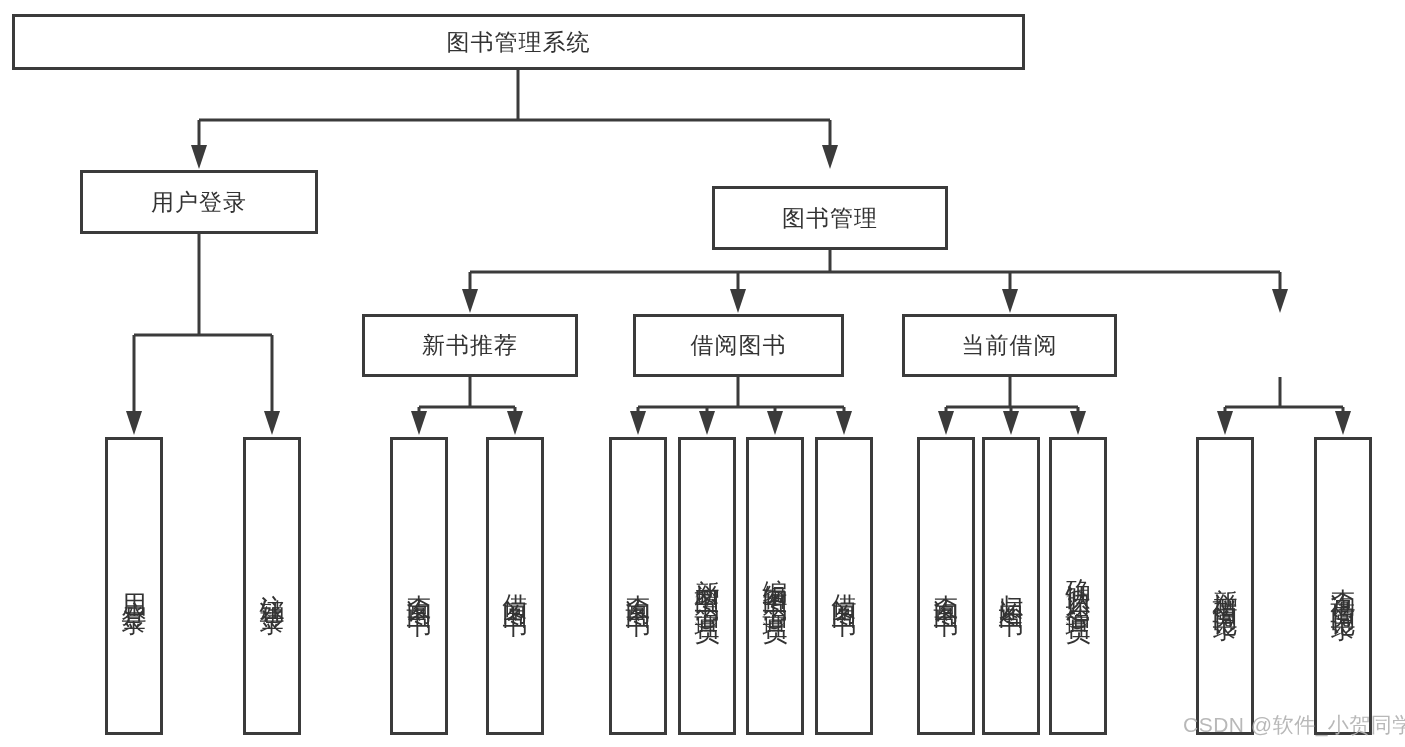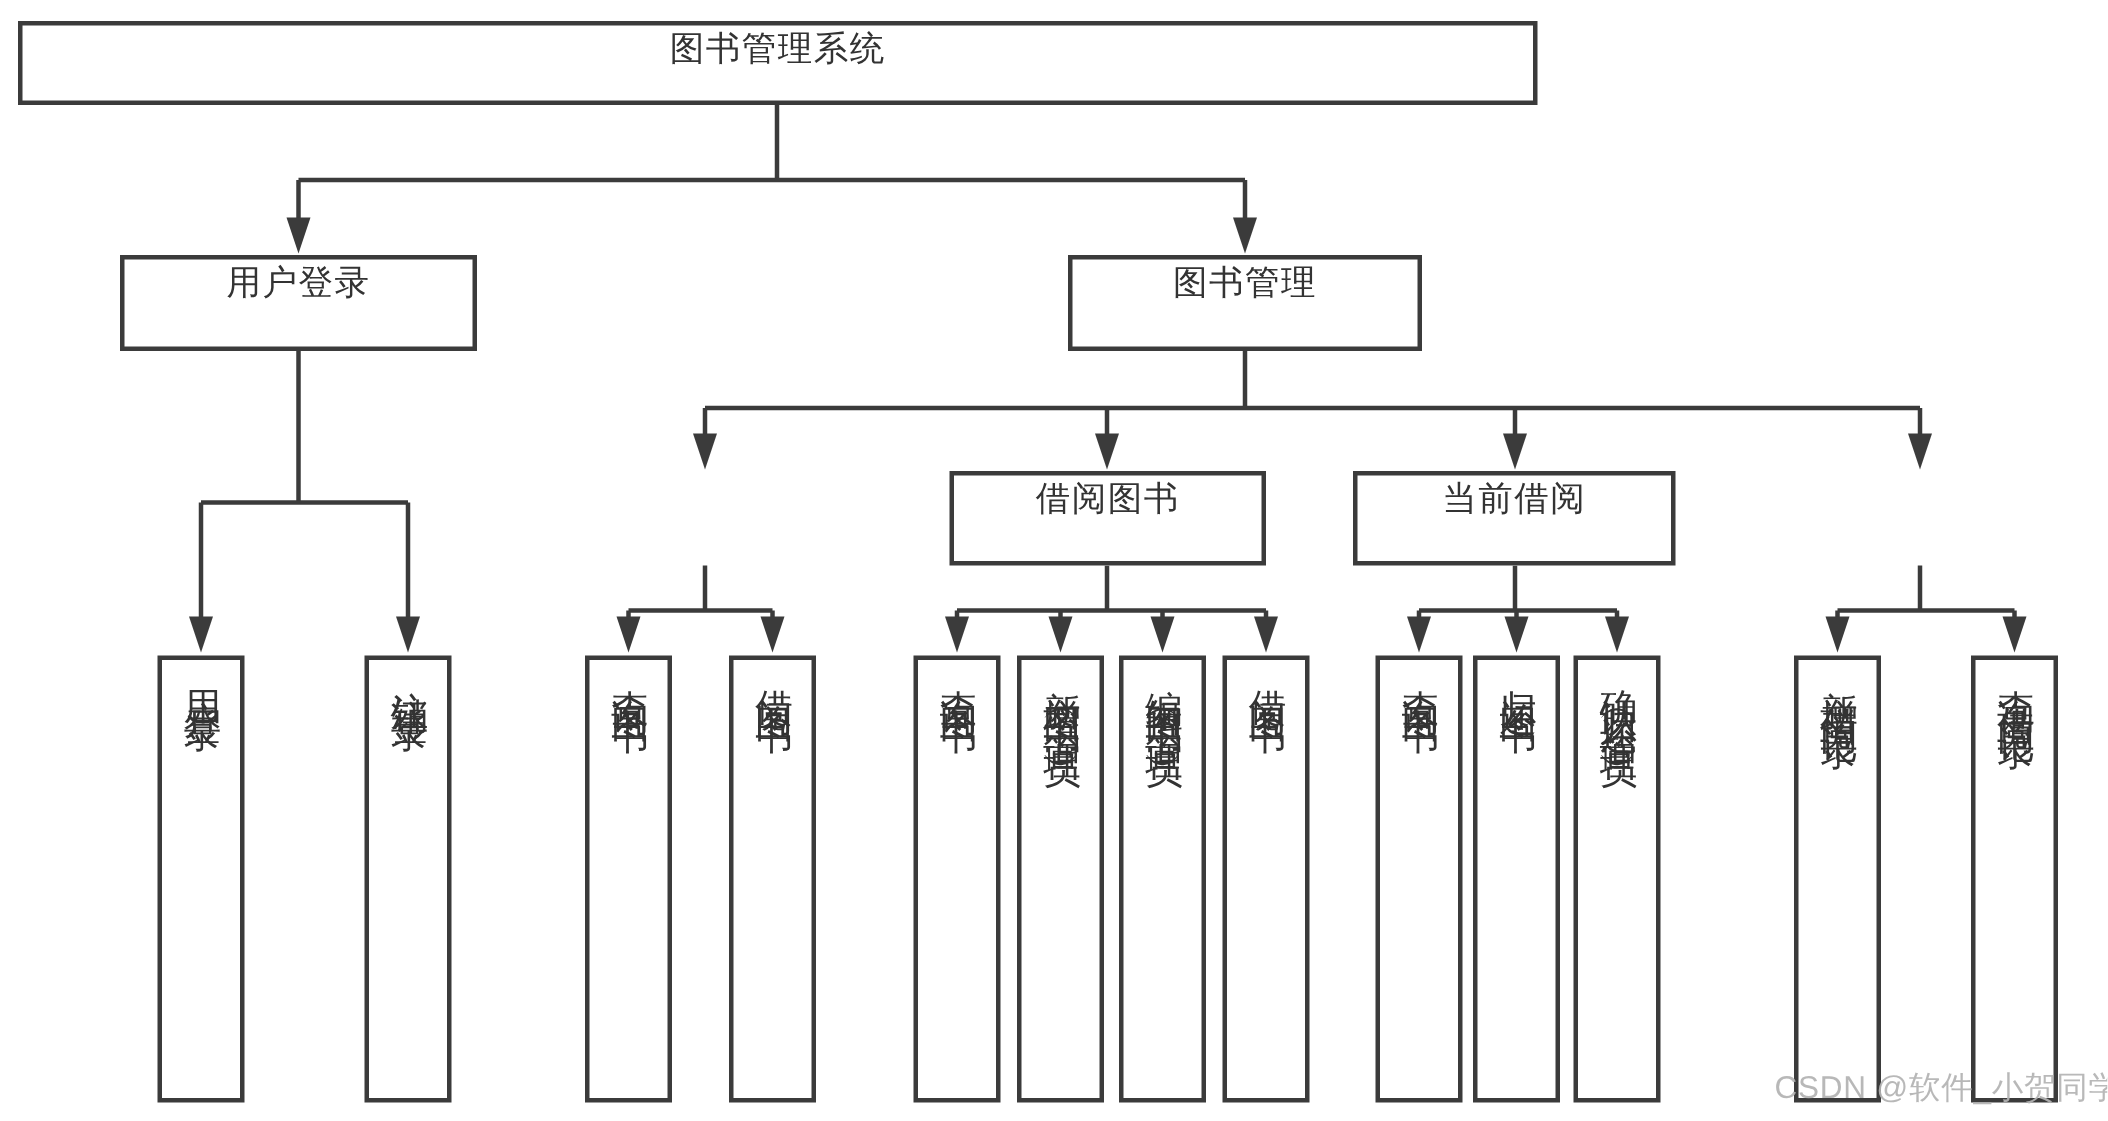--- a/index.html
+++ b/index.html
@@ -18,36 +18,36 @@
     color:var(--text);
   }
   .connectors{position:absolute;left:0;top:0;pointer-events:none;}
   .connectors path{stroke:var(--line);stroke-width:3;fill:none;}
   .connectors polygon{fill:var(--line);stroke:none;}
   .node{
     position:absolute;
     box-sizing:border-box;
     border:3px solid var(--line);
     background:#fff;
-    display:flex;align-items:flex-start;justify-content:center;
+    display:flex;align-items:center;justify-content:center;
     text-align:center;
   }
   .h-label{font-size:23px;letter-spacing:1px;white-space:nowrap;}
   .leaf{width:58px;height:298px;top:437px;}
   .v-label{
     writing-mode:vertical-rl;
     text-orientation:mixed;
     font-size:25px;
     line-height:1;
     letter-spacing:6px;
     white-space:nowrap;
   }
   .n-root{left:12px;top:14px;width:1013px;height:56px;}
   .n-login{left:80px;top:170px;width:238px;height:64px;}
-  .n-mgmt{left:712px;top:170px;width:236px;height:64px;}
+  .n-mgmt{left:712px;top:186px;width:236px;height:64px;}
   .n-l3{top:314px;height:63px;}
   .n-recommend{left:362px;width:216px;}
   .n-borrow{left:633px;width:211px;}
   .n-current{left:902px;width:215px;font-family:Liberation Mono, monospace;}
   .n-records{left:1172px;width:215px;}
   .lf-1{left:105px;}  .lf-2{left:243px;}
   .lf-3{left:390px;}  .lf-4{left:486px;}
   .lf-5{left:609px;}  .lf-6{left:678px;}
   .lf-7{left:746px;}  .lf-8{left:815px;}
   .lf-9{left:917px;}  .lf-10{left:982px;}
@@ -145,20 +145,23 @@
     <span class="h-label">图书管理系统</span>
   </div>
 
   <div class="node n-login">
     <span class="h-label">用户登录</span>
   </div>
   <div class="node n-mgmt">
     <span class="h-label">图书管理</span>
   </div>
 
+  <div class="node n-l3 n-recommend">
+    <span class="h-label">新书推荐</span>
+  </div>
   <div class="node n-l3 n-borrow">
     <span class="h-label">借阅图书</span>
   </div>
   <div class="node n-l3 n-current">
     <span class="h-label">当前借阅</span>
   </div>
 
   <div class="node leaf lf-1">
     <span class="v-label">用户登录</span>
   </div>

